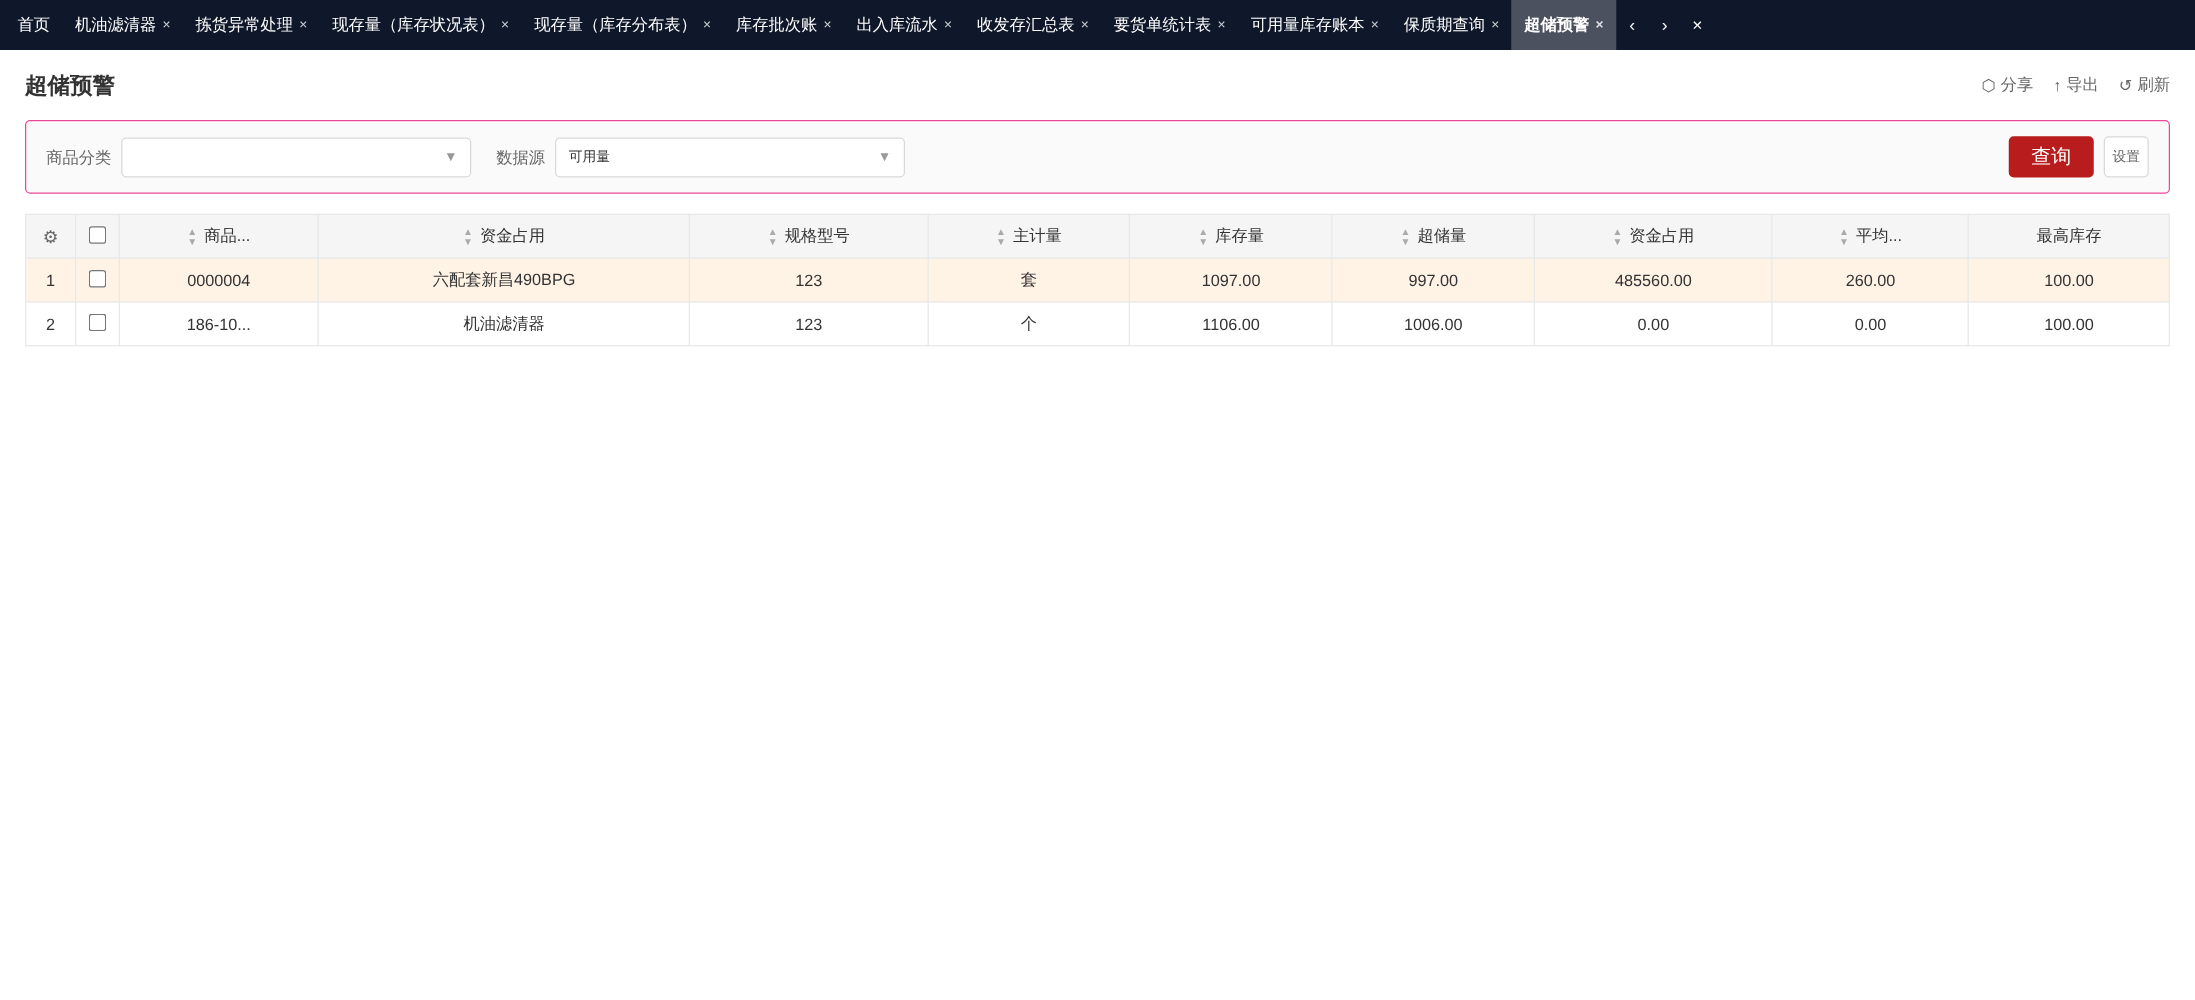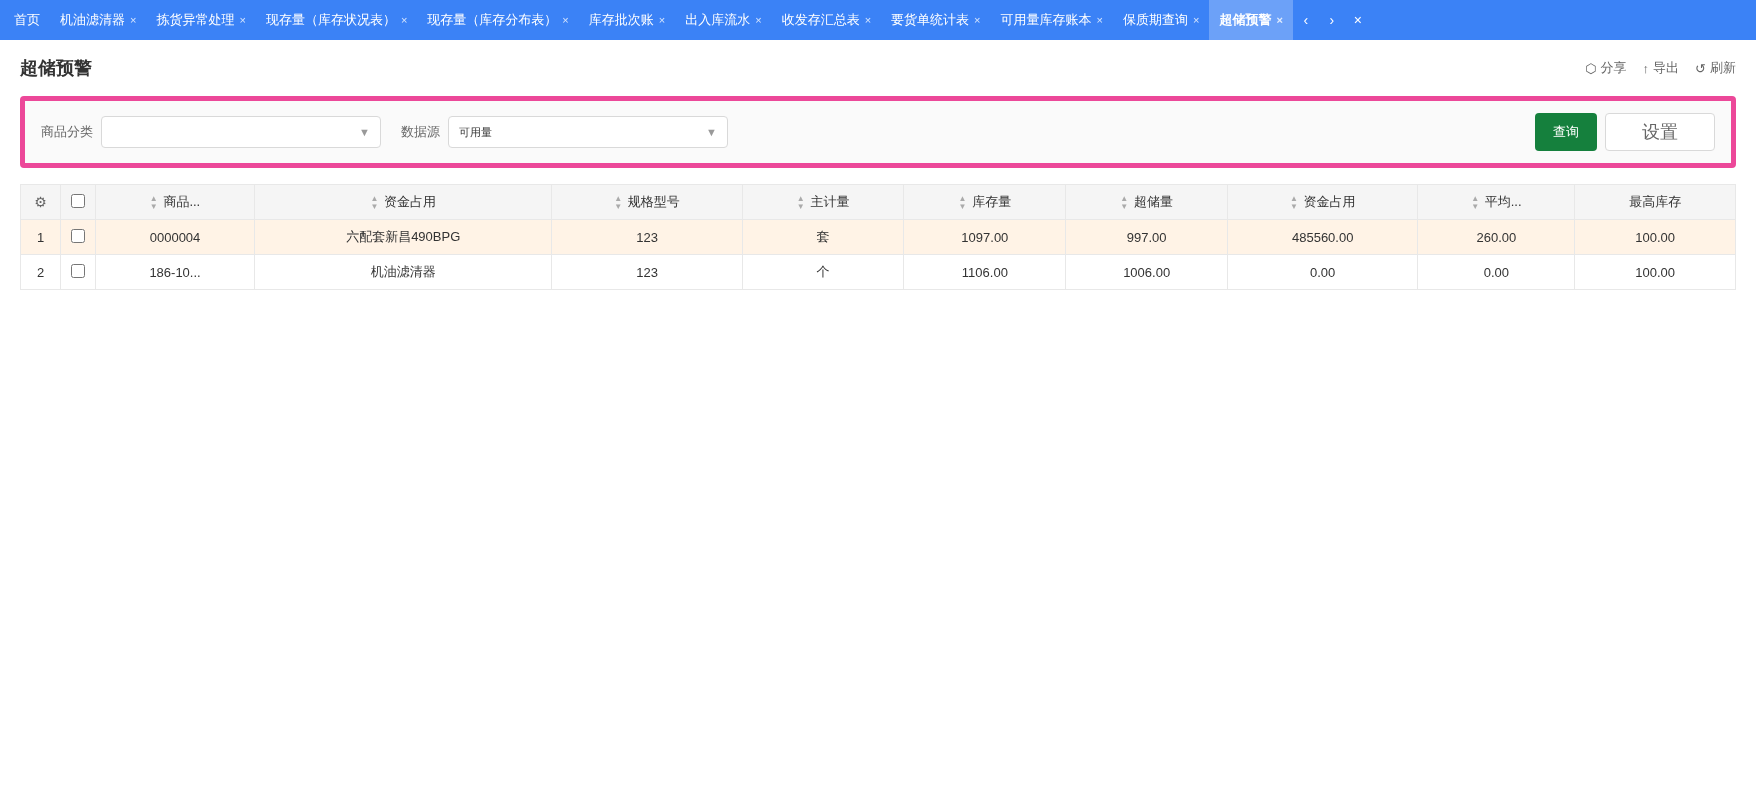--- a/index.html
+++ b/index.html
@@ -2,21 +2,21 @@
 <html><head>
   <meta charset="utf-8">
   <style>
     * { box-sizing: border-box; margin: 0; padding: 0; }
     body { font-family: 'Microsoft YaHei', Arial, sans-serif; font-size: 13px; background: #f5f5f5; color: #333; }
 
     
     .top-nav {
       display: flex;
       align-items: center;
-      background: #3b82f6;
+      background: #0f172a;
       height: 40px;
       padding: 0 4px;
       overflow: hidden;
       white-space: nowrap;
       text-align: center;
     }
     .top-nav-item {
       display: inline-flex;
       align-items: center;
       padding: 0 10px;
@@ -78,21 +78,21 @@
     }
 
     
     .filter-bar {
       display: flex;
       align-items: center;
       gap: 20px;
       margin-bottom: 16px;
       padding: 12px 16px;
       background: #fafafa;
-      border: 5px solid #ec4899;
+      border: 1px solid #ec4899;
       border-radius: 4px;
       justify-content: space-between;
     }
     .filter-item {
       display: flex;
       align-items: center;
       gap: 8px;
     }
     .filter-label {
       color: #666;
@@ -112,36 +112,36 @@
       justify-content: space-between;
     }
     .filter-select-text { color: #999; font-size: 11px; }
     .filter-select-arrow { color: #999; font-size: 11px; }
     .filter-actions {
       margin-left: auto;
       display: flex;
       gap: 8px;
     }
     .btn-query {
-      background: #15803d;
+      background: #b91c1c;
       color: #fff;
       border: none;
       border-radius: 4px;
       padding: 6px 18px;
       cursor: pointer;
-      font-size: 13px;
+      font-size: 16px;
     }
     .btn-settings {
       background: #fff;
       color: #666;
       border: 1px solid #d9d9d9;
       border-radius: 4px;
-      padding: 6px 36px;
-      cursor: pointer;
-      font-size: 18px;
+      padding: 6px 6px;
+      cursor: pointer;
+      font-size: 11px;
     }
 
     
     .data-table {
       width: 100%;
       border-collapse: collapse;
       font-size: 13px;
     }
     .data-table th {
       background: #f5f5f5;

